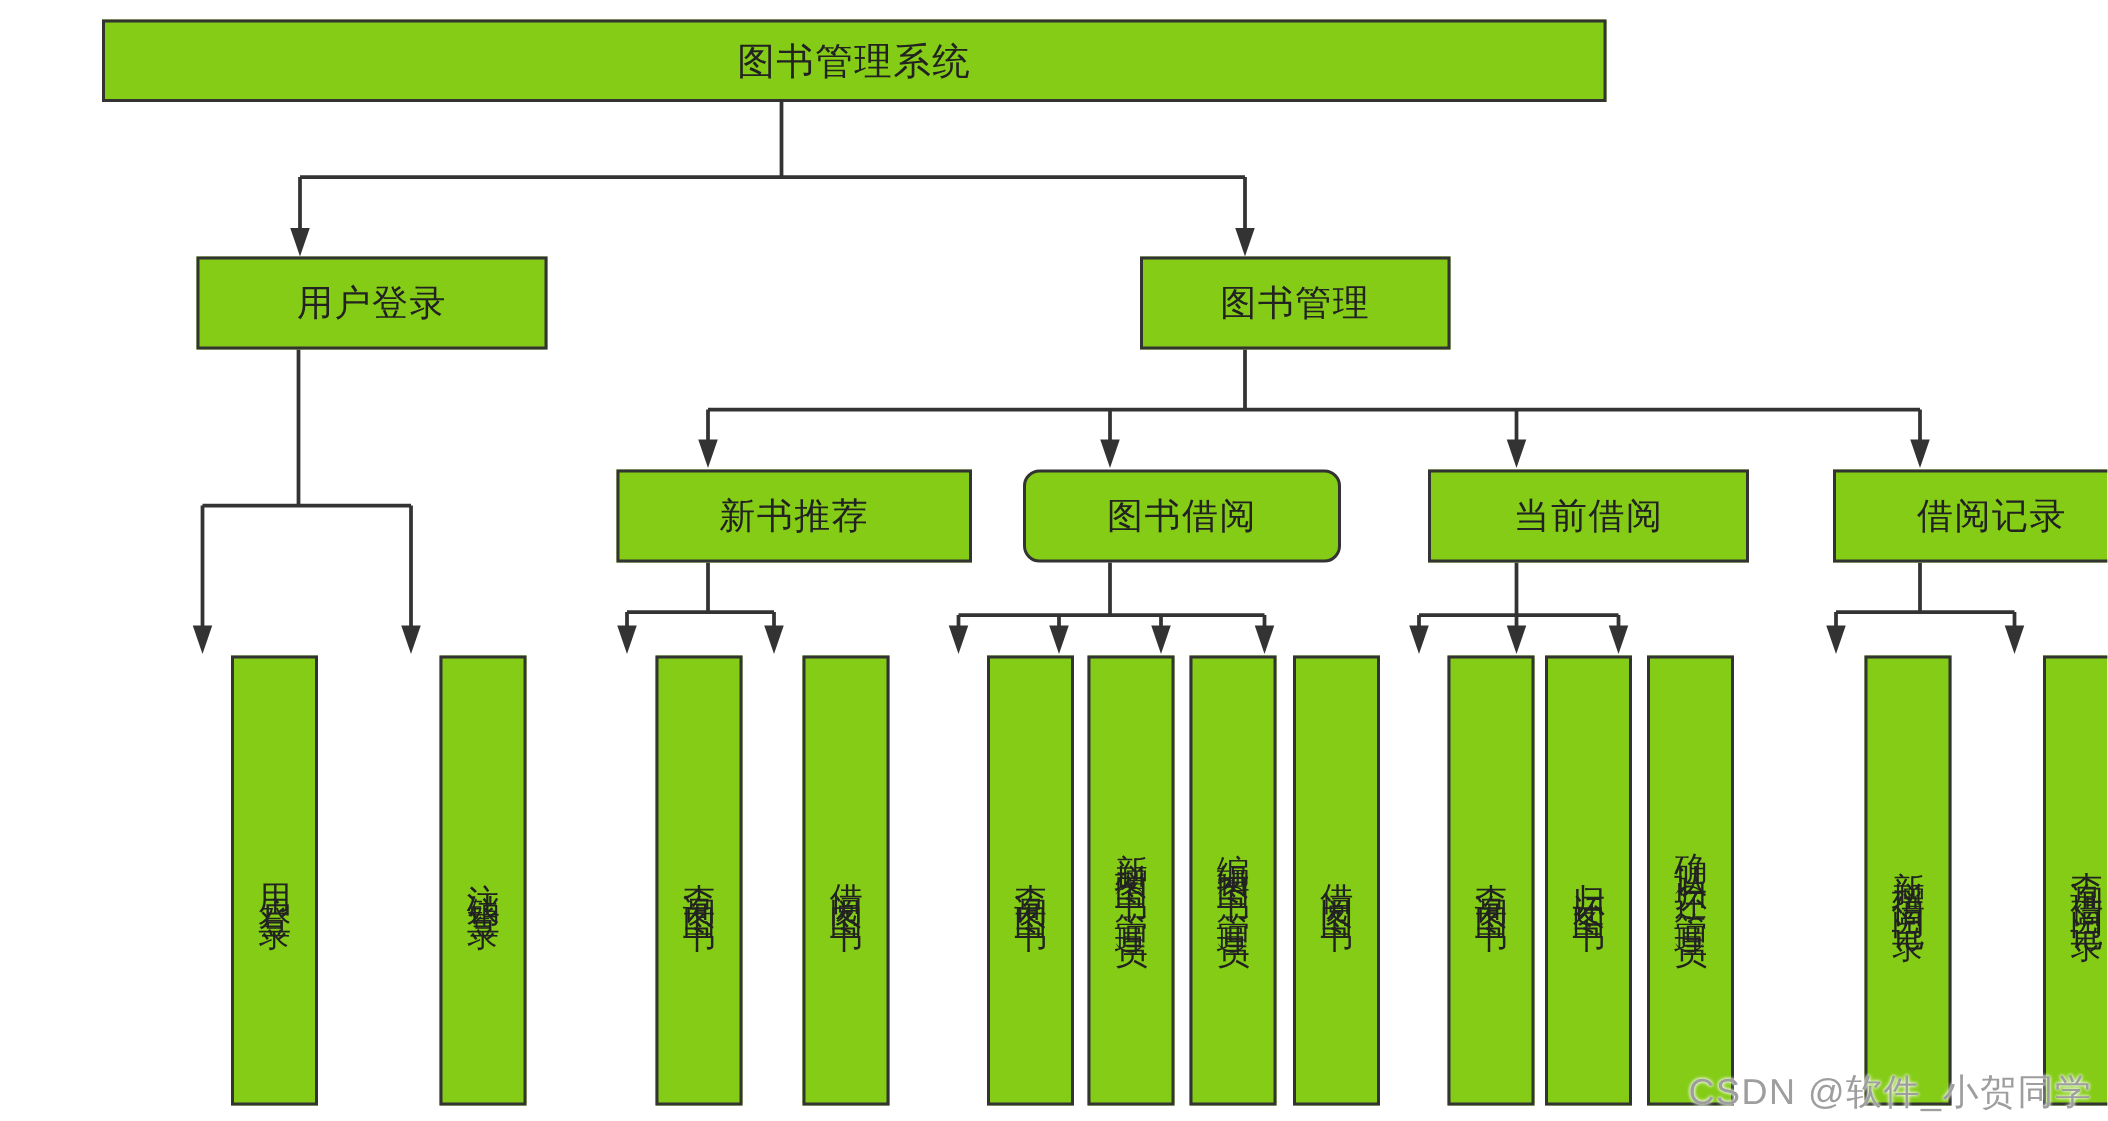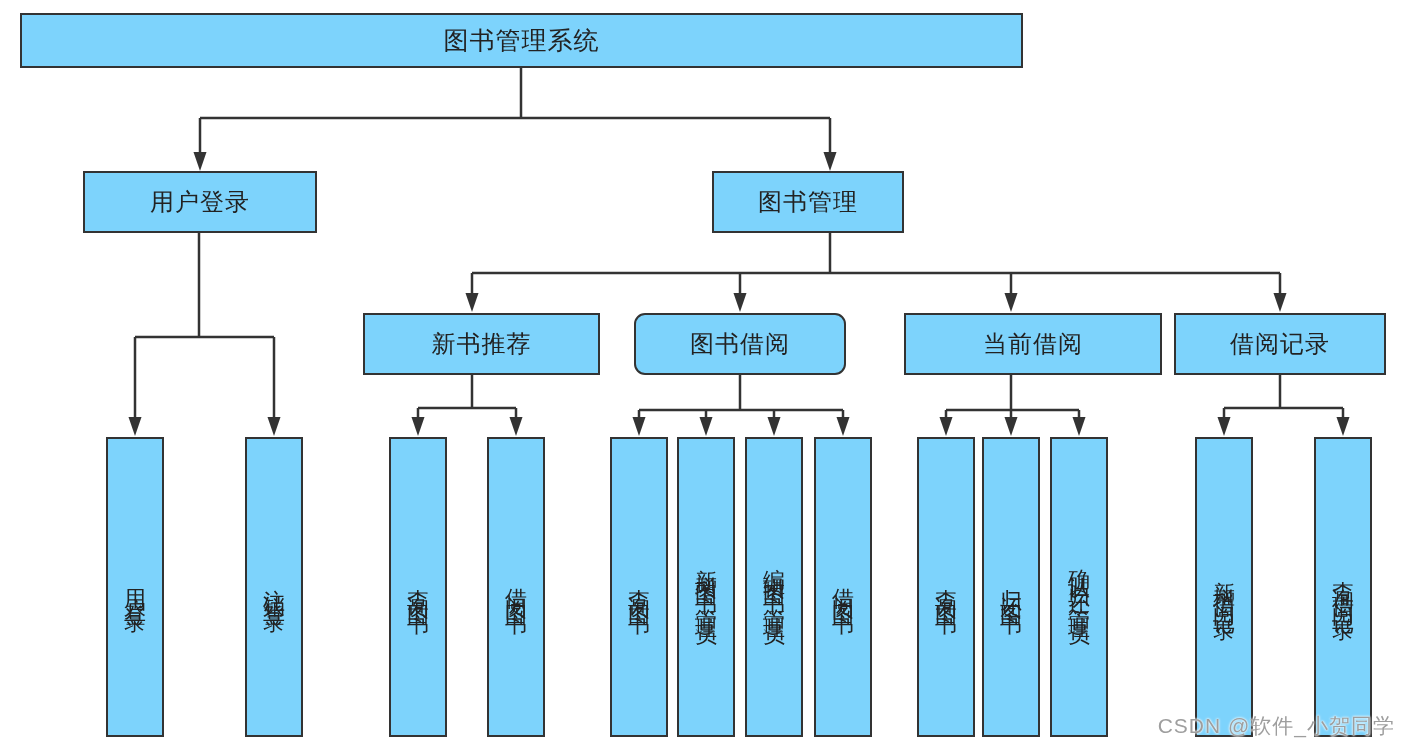--- a/index.html
+++ b/index.html
@@ -8,43 +8,44 @@
     width:1405px;height:747px;
     background:#ffffff;
     font-family:"Liberation Sans","DejaVu Sans",sans-serif;
     overflow:hidden;
   }
   #connector-layer{position:absolute;left:0;top:0;z-index:0;}
   .node{
     position:absolute;
     box-sizing:border-box;
     border:2.5px solid #333333;
-    background:#7dd3fc;
+    background:#84cc16;
     display:flex;align-items:center;justify-content:center;
     color:#222222;
     z-index:1;
+    margin-left:48px;
   }
   .hnode{font-size:24px;letter-spacing:1px;}
   #root-node{left:20px;top:13px;width:1003px;height:55px;font-size:25px;}
   .l2{top:171px;height:62px;}
   .l3{top:313px;height:62px;}
   .vbox{top:437px;height:300px;width:58px;}
   .vbox span{
     writing-mode:vertical-rl;
     text-orientation:mixed;
     font-size:22px;
     letter-spacing:8px;
     line-height:1.1;
     white-space:nowrap;
   }
   #watermark{
     position:absolute;
     top:712px;right:10px;
     z-index:2;
-    font-size:21px;
+    font-size:24px;
     color:#9e9e9e;
     letter-spacing:1px;
     text-shadow:0 0 2px #ffffff,0 0 3px #ffffff;
     margin-left:44px;
   }
 </style>
 </head>
 <body>
 
 <div id="stage">
@@ -118,31 +119,31 @@
       </g>
     </svg>
 
   <div class="node hnode" id="root-node">
     <span>图书管理系统</span>
   </div>
 
   <div class="node hnode l2" style="left:83px;width:234px;">
     <span>用户登录</span>
   </div>
-  <div class="node hnode l2" style="left:712px;width:192px;">
+  <div class="node hnode l2" style="left:712px;width:207px;">
     <span>图书管理</span>
   </div>
 
   <div class="node hnode l3" style="left:363px;width:237px;">
     <span>新书推荐</span>
   </div>
   <div class="node hnode l3" style="left:634px;width:212px;border-radius:11px;">
     <span>图书借阅</span>
   </div>
-  <div class="node hnode l3" style="left:904px;width:258px;">
+  <div class="node hnode l3" style="left:904px;width:214px;">
     <span>当前借阅</span>
   </div>
   <div class="node hnode l3" style="left:1174px;width:212px;">
     <span>借阅记录</span>
   </div>
 
   <div class="node vbox" style="left:106px;">
     <span>用户登录</span>
   </div>
   <div class="node vbox" style="left:245px;">

